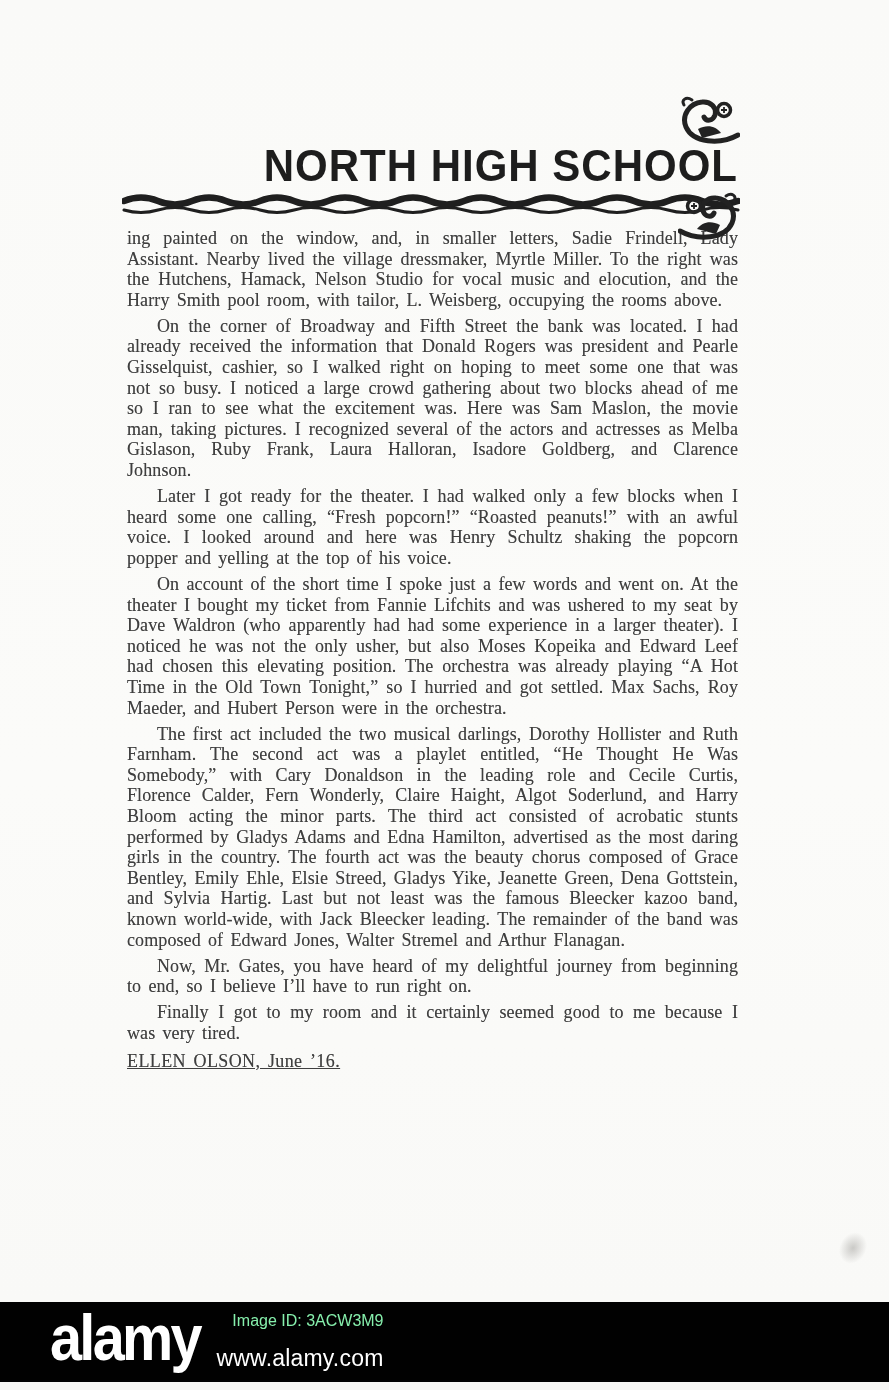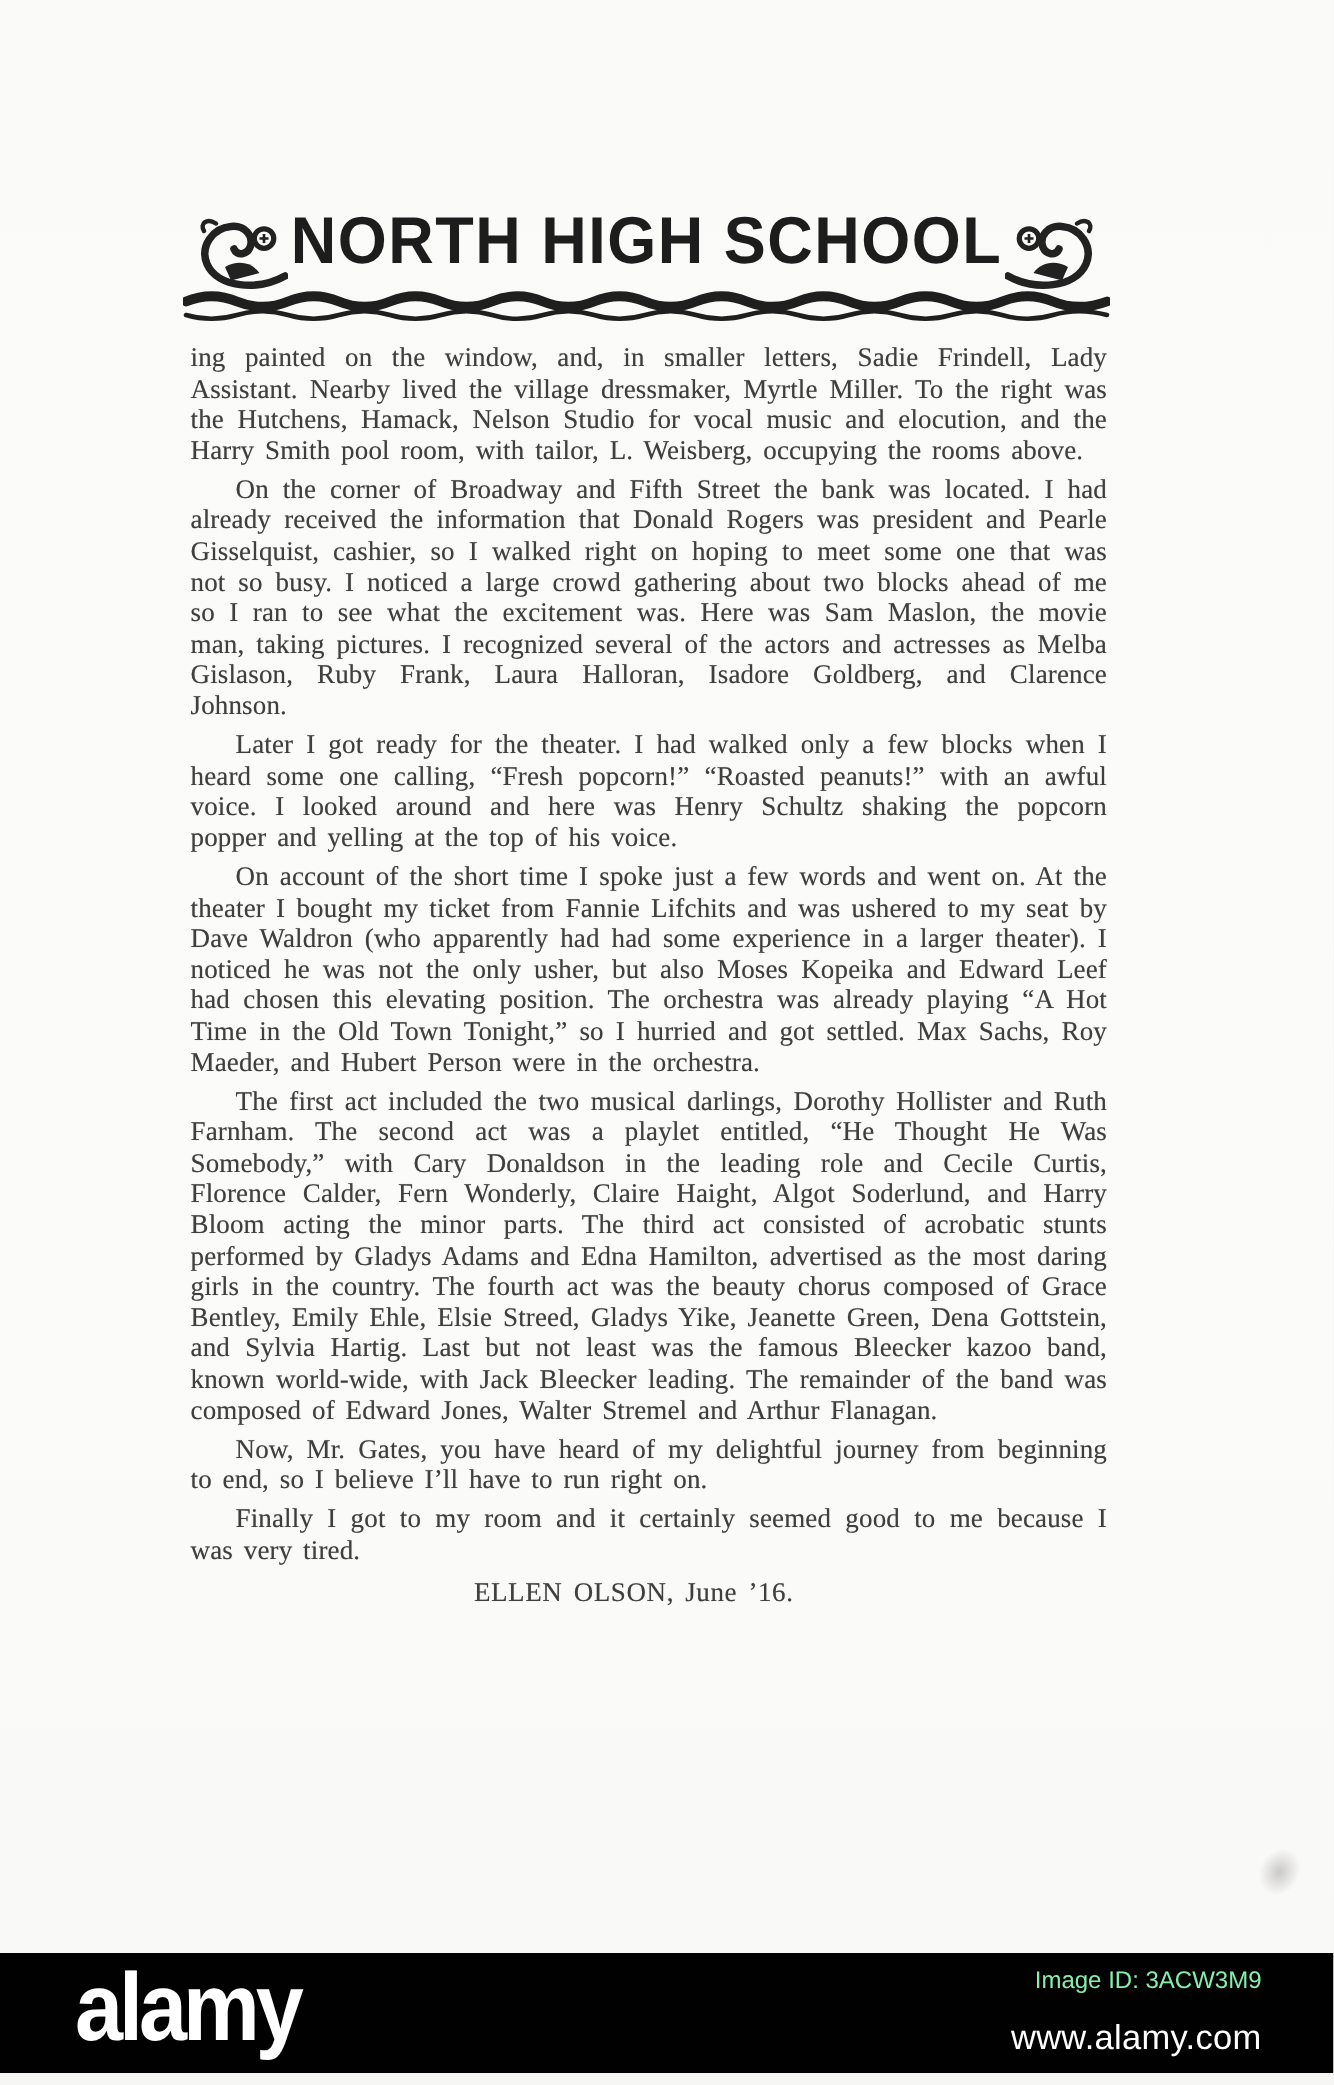--- a/index.html
+++ b/index.html
@@ -18,22 +18,23 @@
     background: linear-gradient(180deg, #fafaf8 0%, #fbfbf9 60%, #f9f9f7 100%);
   }
 
   
   .masthead {
     position: absolute; left: 122px; top: 140px;
     width: 618px; height: 70px;
   }
   .masthead-row {
     position: relative; z-index: 2;
-    display: flex; justify-content: center;
+    display: flex; align-items: flex-end; justify-content: center;
     height: 52px;
+    flex-direction: column;
   }
   .masthead-title {
     font-family: "Liberation Sans", sans-serif;
     font-weight: 700;
     font-size: 42px;
     letter-spacing: 1px;
     color: #1d1d1d;
     white-space: nowrap;
     line-height: 1;
     transform: scaleY(1.05);
@@ -55,24 +56,25 @@
     line-height: 20.6px;
     color: #3f3f3f;
     text-align: justify;
     word-spacing: 2.6px;
     letter-spacing: 0.1px;
     text-shadow: 0 0 0.5px rgba(80,80,80,0.55);
   }
   .story p { margin: 0 0 5.5px 0; text-indent: 30px; }
   .story p.no-indent { text-indent: 0; }
   .signature {
-    text-align: center;
+    text-align: left;
     padding-right: 20px;
     margin-top: 7px;
     letter-spacing: 0.4px;
+    text-decoration: underline;
   }
 
   .page-number {
     position: absolute; left: 127px; top: 1106px;
     width: 611px; text-align: center;
     font-size: 14.5px; color: #4a4a4a;
     letter-spacing: 1px;
   }
 
   .smudge {
@@ -80,21 +82,21 @@
     width: 26px; height: 32px;
     background: radial-gradient(ellipse at center, rgba(125,123,118,0.38) 0%, rgba(125,123,118,0.14) 45%, rgba(125,123,118,0) 72%);
     transform: rotate(28deg);
   }
 
   
   .watermark-bar {
     position: absolute; left: 0; top: 1302px;
     width: 889px; height: 80px;
     background: #010101;
-    display: flex; align-items: center; justify-content: space-between;
+    display: flex; align-items: center; 
     box-sizing: border-box;
     padding: 0 48px 0 50px;
   }
   .alamy-logo {
     font-family: "Liberation Sans", sans-serif;
     font-weight: 700;
     font-size: 64px;
     color: #ffffff;
     letter-spacing: -3px;
     line-height: 0.85;

